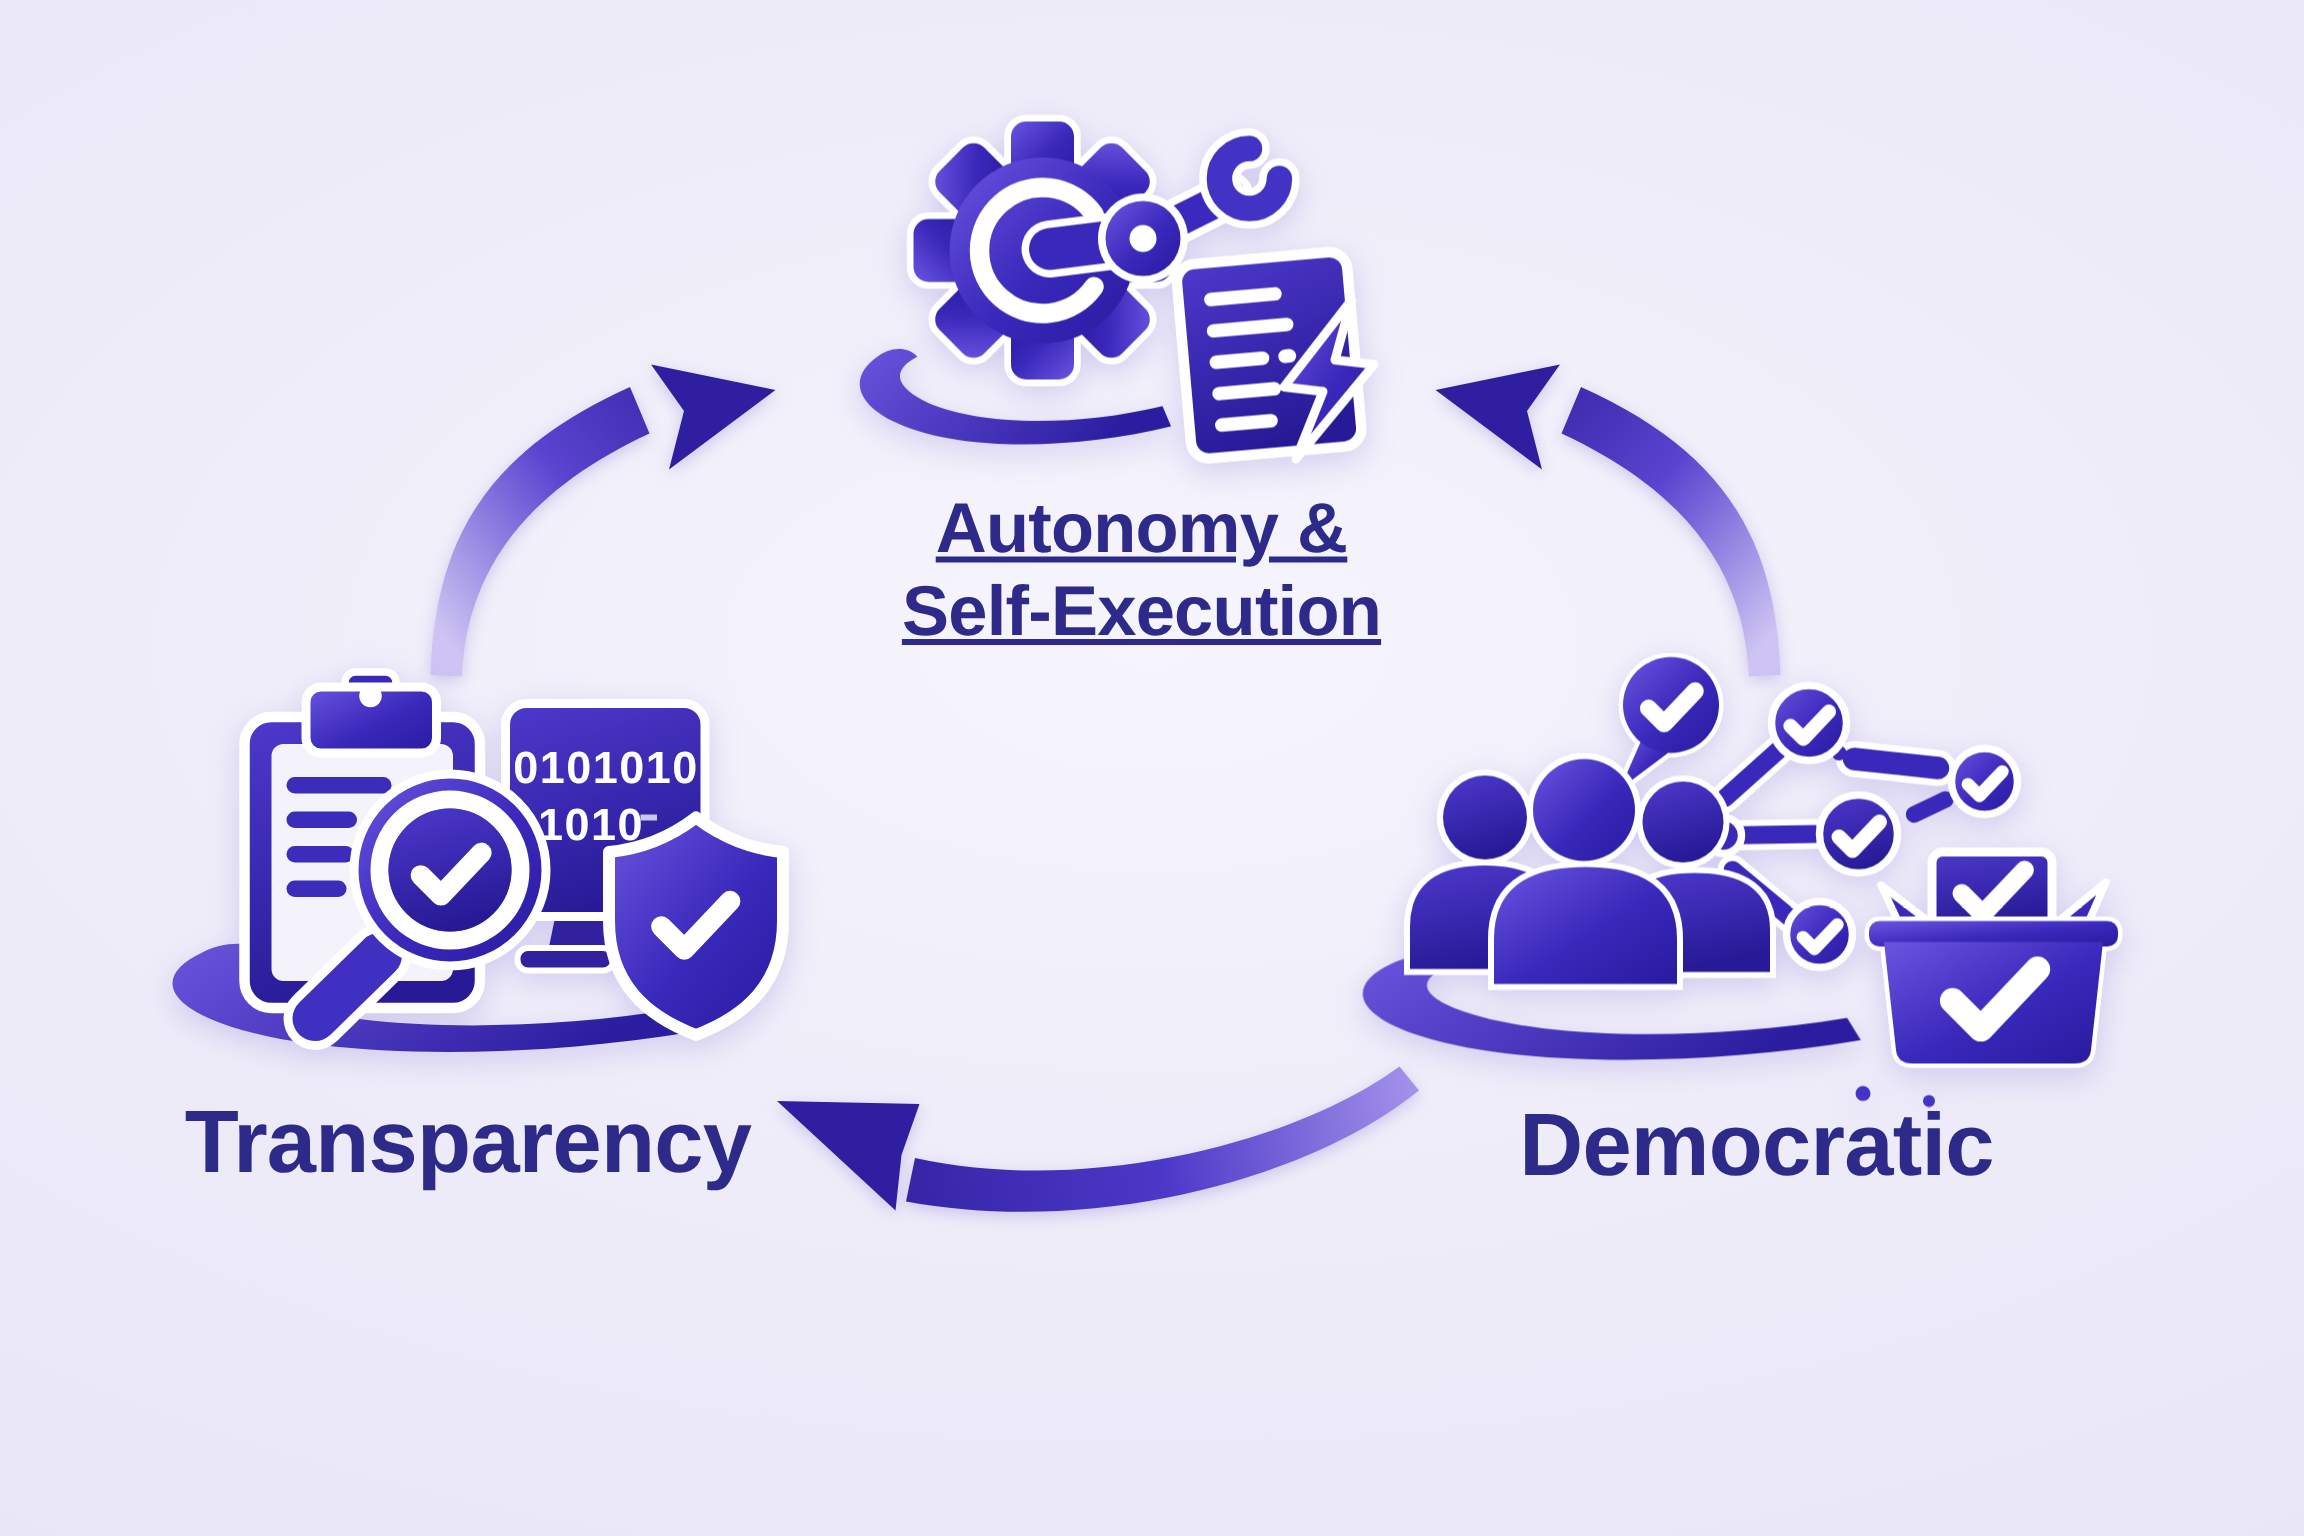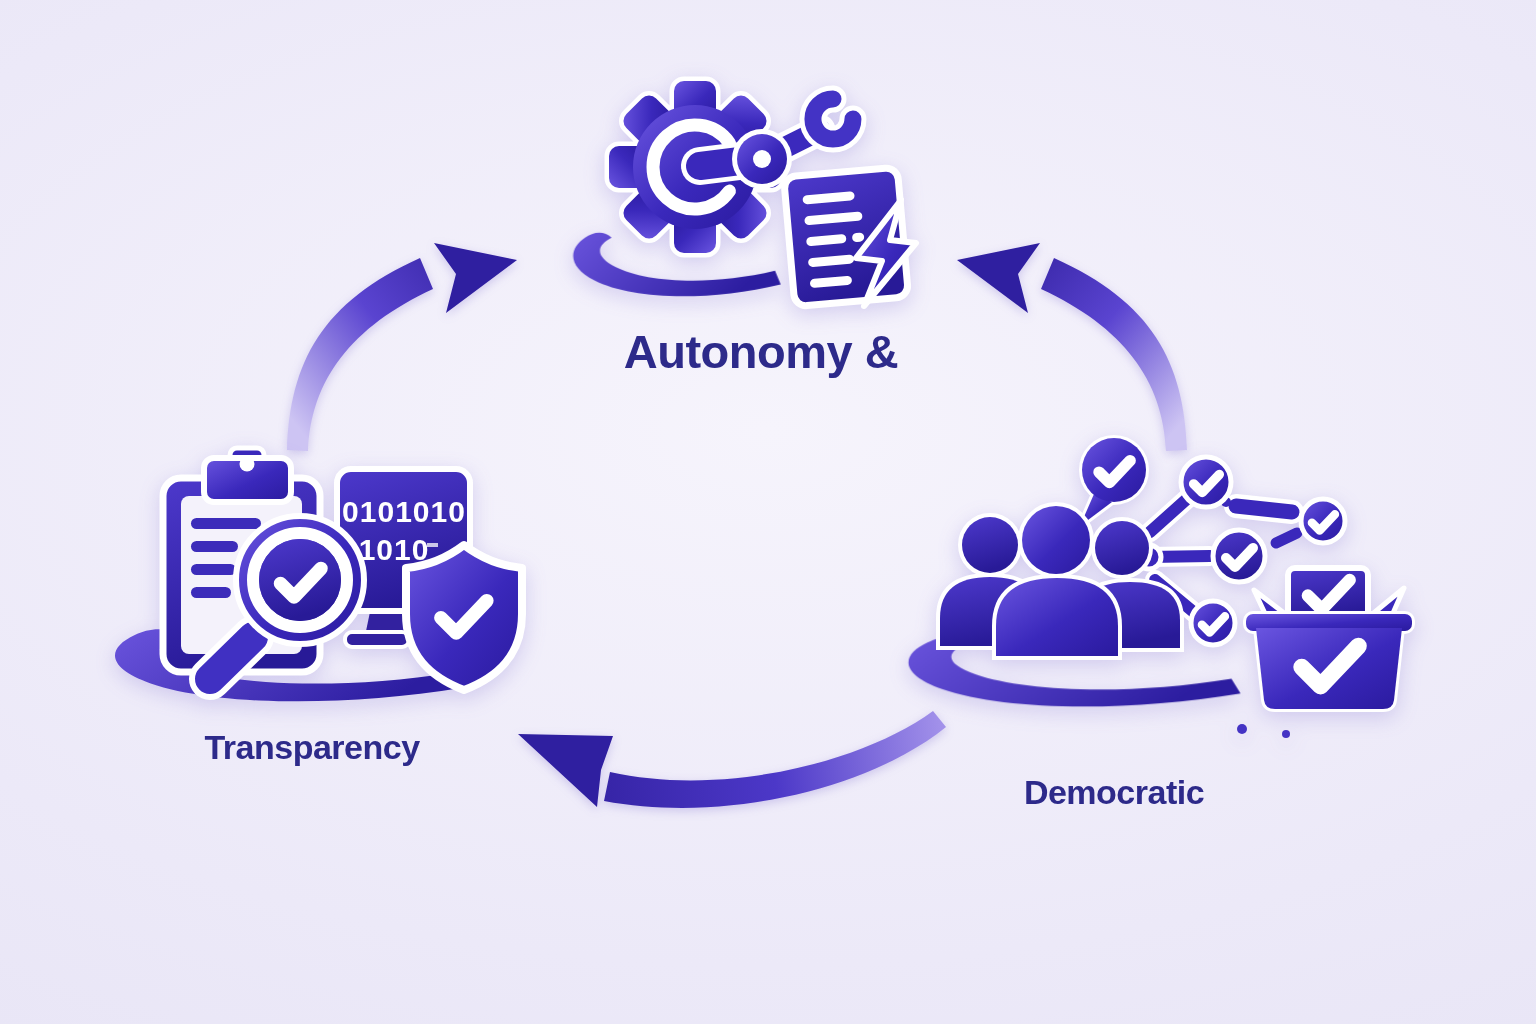--- a/index.html
+++ b/index.html
@@ -11,28 +11,28 @@
     font-family:"Liberation Sans", sans-serif;
   }
   .stage svg{position:absolute;left:0;top:0;}
   .cluster{filter:drop-shadow(0 6px 10px rgba(100,80,200,0.22));}
   .arrowg{filter:drop-shadow(0 3px 5px rgba(100,80,200,0.25));}
   .label{
     position:absolute;
     text-align:center;
     color:#2d2a8a;
     font-weight:bold;
-    font-size:34px;
+    font-size:59px;
     line-height:1.18;
     letter-spacing:-0.5px;
     white-space:nowrap;
   }
-  .label-top{left:511px;top:324px;width:500px;font-size:47px;}
+  .label-top{left:511px;top:324px;width:500px;font-size:47px;text-decoration:underline;}
   .label-left{left:62px;top:727px;width:500px;}
-  .label-right{left:864px;top:729px;width:500px;margin-top:43px;}
+  .label-right{left:921px;top:729px;width:500px;}
   .bintext{
     font-family:"Liberation Sans", sans-serif;
     font-weight:bold;
     fill:#ffffff;
     letter-spacing:1px;
   }
 </style>
 </head>
 <body>
 
@@ -286,20 +286,21 @@
       </g>
       <use href="#chk" transform="translate(1329,665) scale(2.1)" stroke-width="8"></use>
       <circle cx="1242" cy="729" r="5" fill="#4433c4"></circle>
       <circle cx="1286" cy="734" r="4" fill="#4433c4"></circle>
     </g>
   </g>
 </svg>
 
 <div class="label label-top">
   <div>Autonomy &amp;</div>
+  <div>Self-Execution</div>
 </div>
 
 <div class="label label-left">
   <div>Transparency</div>
 </div>
 
 <div class="label label-right">
   <div>Democratic</div>
 </div>
 

